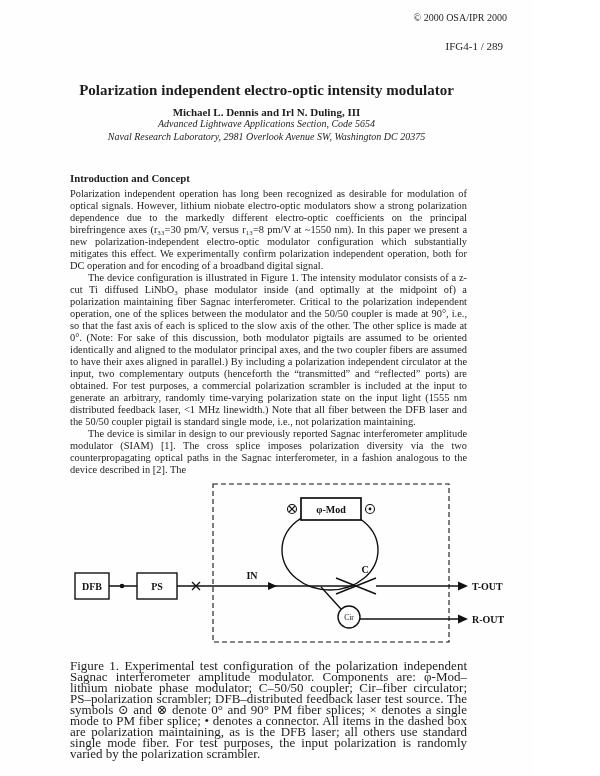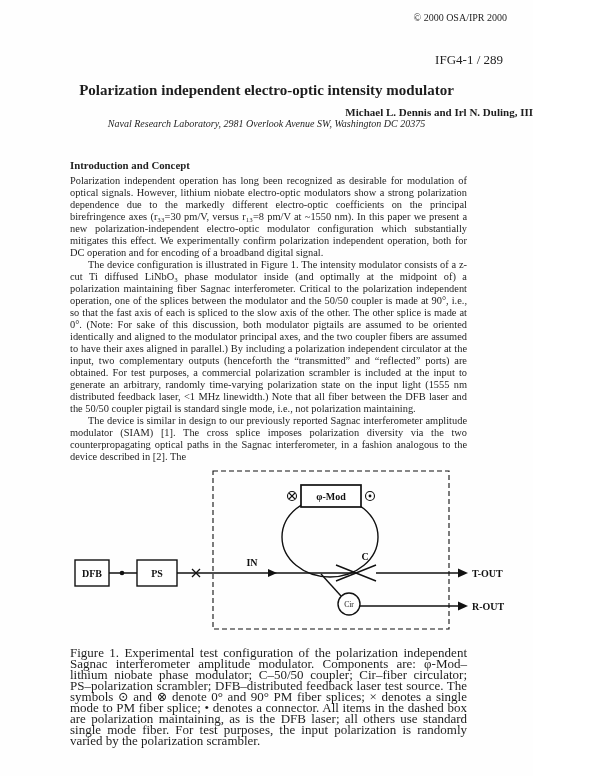--- a/index.html
+++ b/index.html
@@ -5,23 +5,23 @@
   html,body{margin:0;padding:0;background:#ffffff;}
   .page{
     position:relative;
     width:533px;height:776px;
     background:#fefefe;
     font-family:"Liberation Serif","DejaVu Serif",serif;
     color:#1e1e1e;
     overflow:hidden;
   }
   .copyright{position:absolute;top:12px;right:26px;font-size:10px;}
-  .page-id{position:absolute;top:52px;right:30px;font-size:13px;}
+  .page-id{position:absolute;top:40px;right:30px;font-size:11px;}
   .title{margin:82px 40px 0;text-align:center;font-size:15px;font-weight:bold;}
-  .authors{margin-top:7px;text-align:right;font-size:11px;font-weight:bold;}
+  .authors{margin-top:7px;text-align:center;font-size:11px;font-weight:bold;}
   .affil{text-align:center;font-size:10px;font-style:italic;line-height:1.28;}
   .content{padding:0 66px 0 70px;}
   .section-heading{margin-top:28px;font-size:10.8px;font-weight:bold;}
   .body-par{
     margin:0;padding:0;
     font-size:10.4px;line-height:12px;
     text-align:justify;
     text-indent:18px;
   }
   .body-par.first{margin-top:4px;text-indent:0;}
@@ -39,20 +39,21 @@
 </head>
 <body>
 
 <div class="page">
 
   <div class="copyright">© 2000 OSA/IPR 2000</div>
   <div class="page-id">IFG4-1 / 289</div>
 
   <h1 class="title">Polarization independent electro-optic intensity modulator</h1>
   <div class="authors">Michael L. Dennis and Irl N. Duling, III</div>
+  <div class="affil">Advanced Lightwave Applications Section, Code 5654</div>
   <div class="affil">Naval Research Laboratory, 2981 Overlook Avenue SW, Washington DC 20375</div>
 
   <div class="content">
     <div class="section-heading">Introduction and Concept</div>
 
     <p class="body-par first">Polarization independent operation has long been recognized as desirable for modulation of optical signals.  However, lithium niobate electro-optic modulators show a strong polarization dependence due to the markedly different electro-optic coefficients on the principal birefringence axes (r₃₃=30 pm/V, versus r₁₃=8 pm/V at ~1550 nm).  In this paper we present a new polarization-independent electro-optic modulator configuration which substantially mitigates this effect.  We experimentally confirm polarization independent operation, both for DC operation and for encoding of a broadband digital signal.</p>
     <p class="body-par">The device configuration is illustrated in Figure 1.  The intensity modulator consists of a z-cut Ti diffused LiNbO₃ phase modulator inside (and optimally at the midpoint of) a polarization maintaining fiber Sagnac interferometer.  Critical to the polarization independent operation, one of the splices between the modulator and the 50/50 coupler is made at 90°, i.e., so that the fast axis of each is spliced to the slow axis of the other.  The other splice is made at 0°.  (Note:  For sake of this discussion, both modulator pigtails are assumed to be oriented identically and aligned to the modulator principal axes, and the two coupler fibers are assumed to have their axes aligned in parallel.)  By including a polarization independent circulator at the input, two complementary outputs (henceforth the “transmitted” and “reflected” ports) are obtained.  For test purposes, a commercial polarization scrambler is included at the input to generate an arbitrary, randomly time-varying polarization state on the input light (1555 nm distributed feedback laser, &lt;1 MHz linewidth.)  Note that all fiber between the DFB laser and the 50/50 coupler pigtail is standard single mode, i.e., not polarization maintaining.</p>
     <p class="body-par">The device is similar in design to our previously reported Sagnac interferometer amplitude modulator (SIAM) [1].  The cross splice imposes polarization diversity via the two counterpropagating optical paths in the Sagnac interferometer, in a fashion analogous to the device described in [2].  The</p>
 
     <div class="figure">

